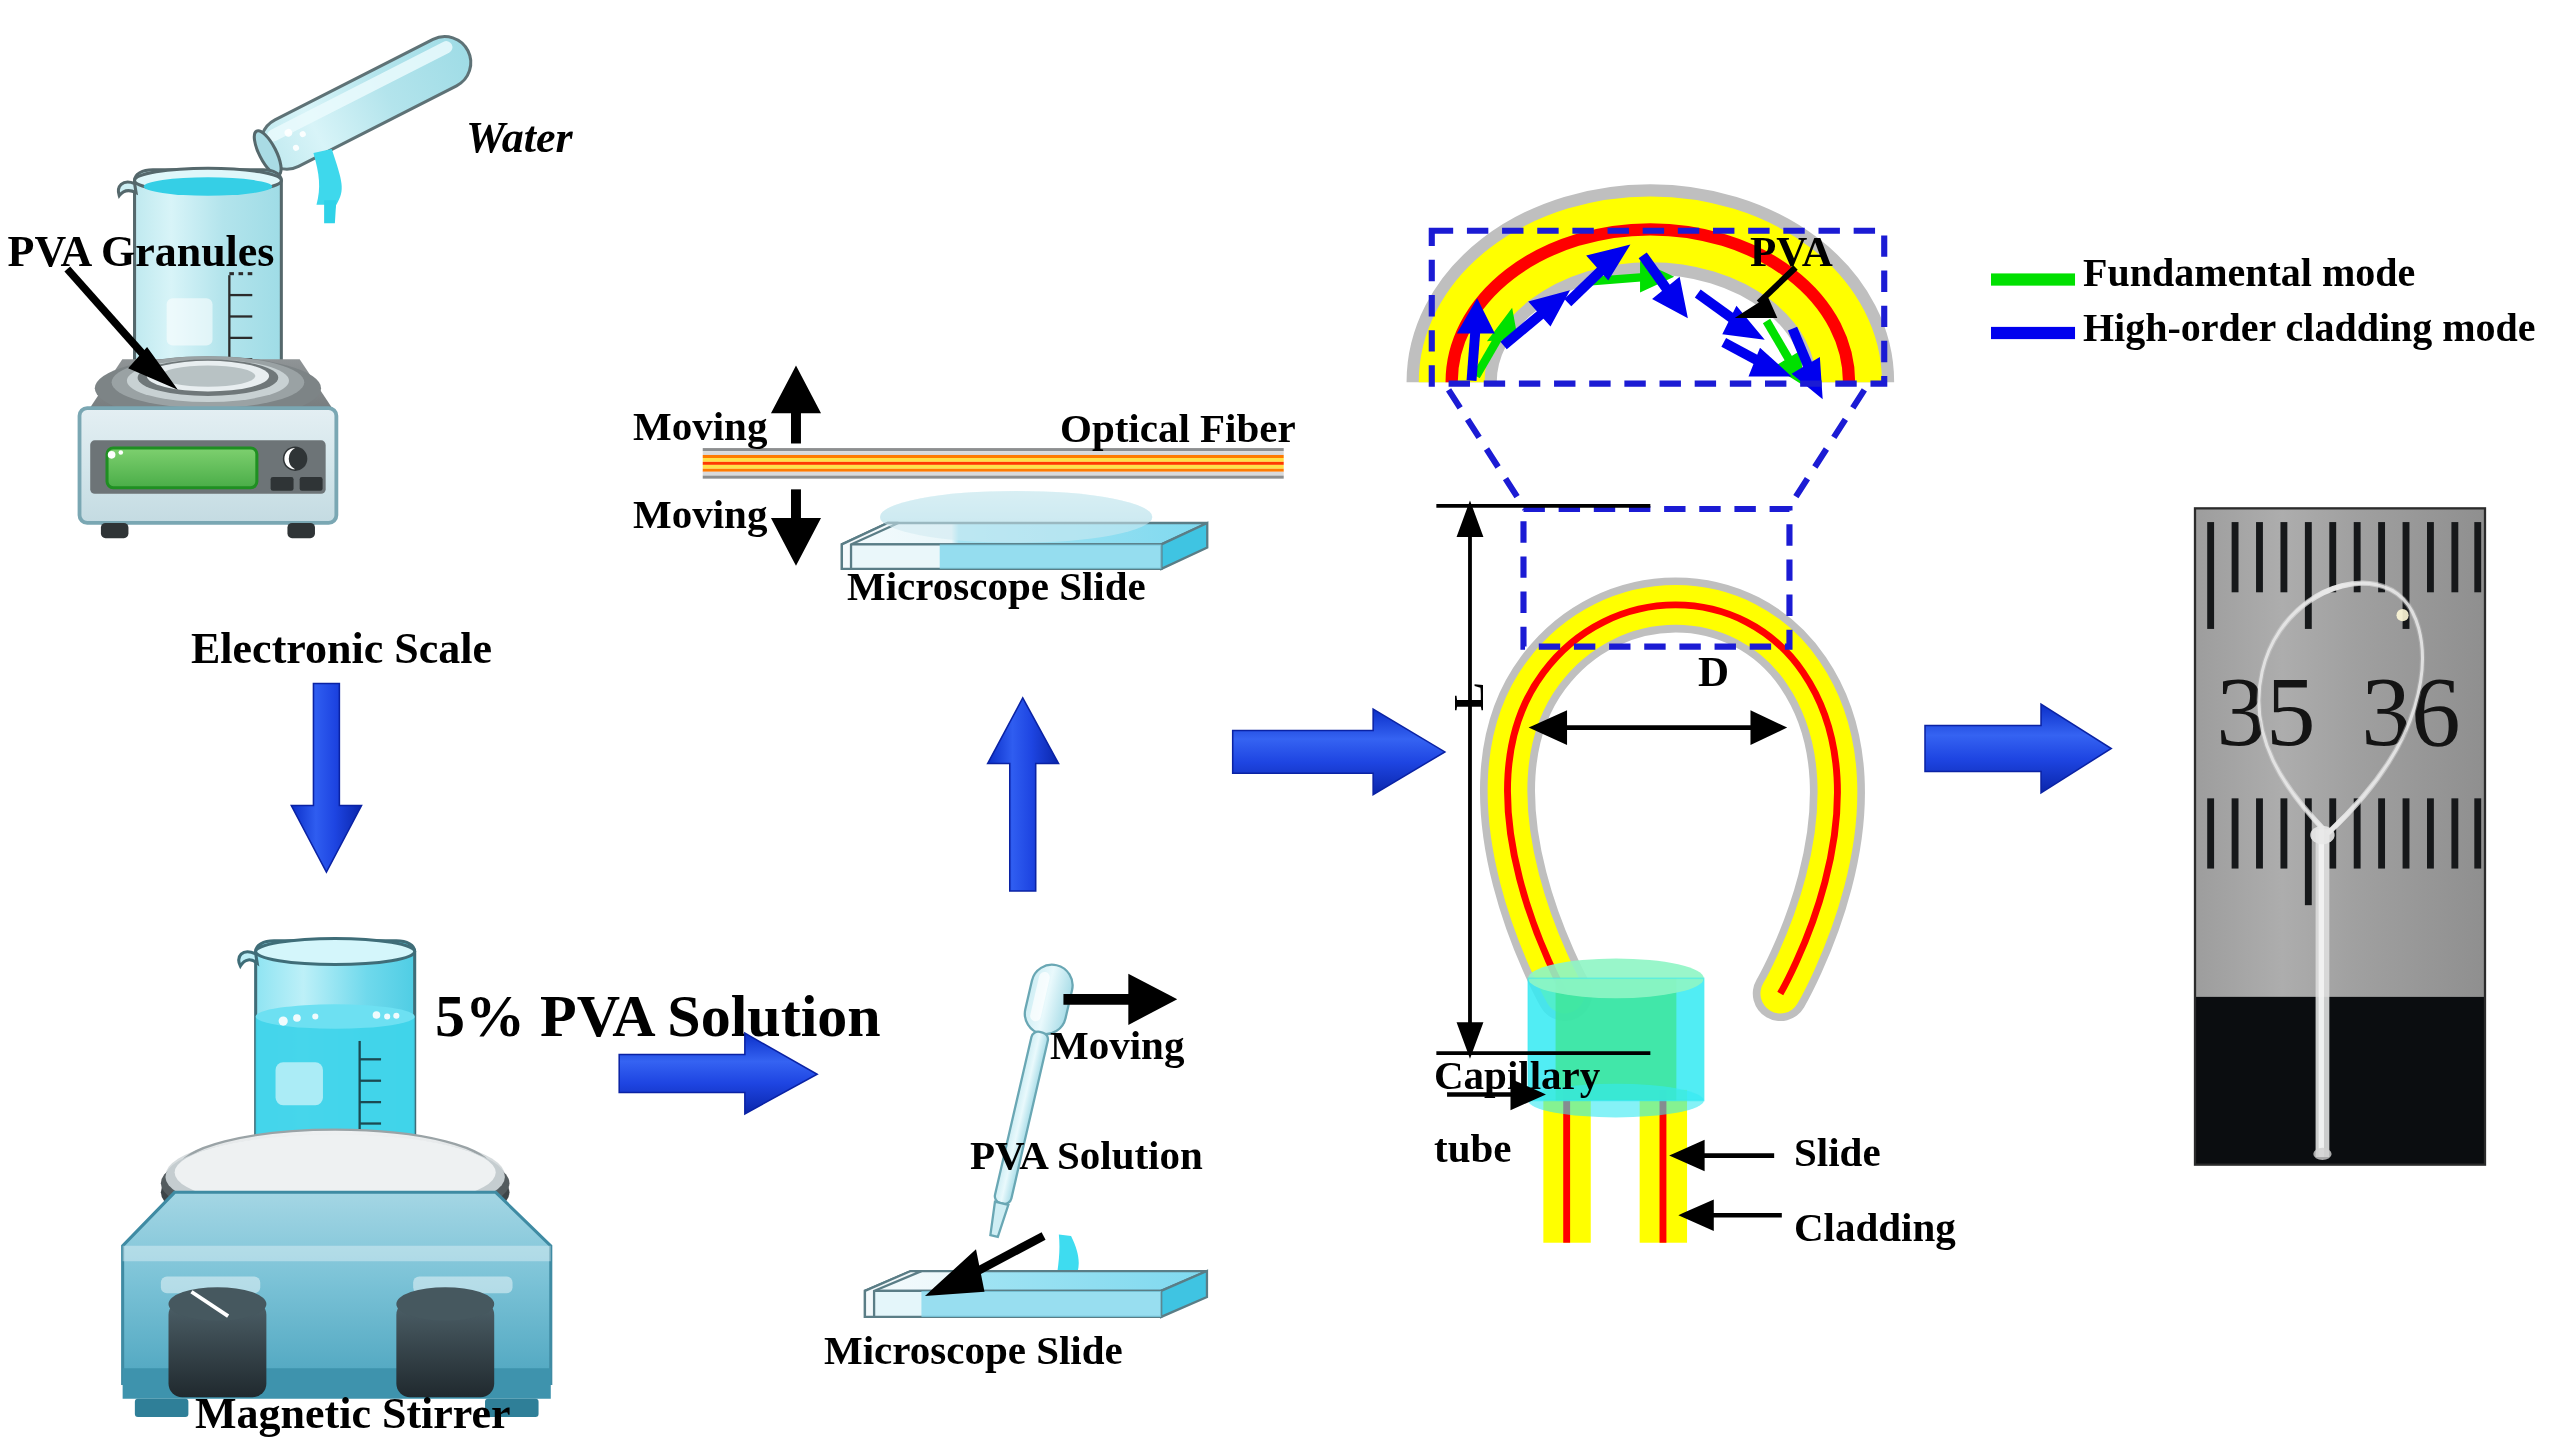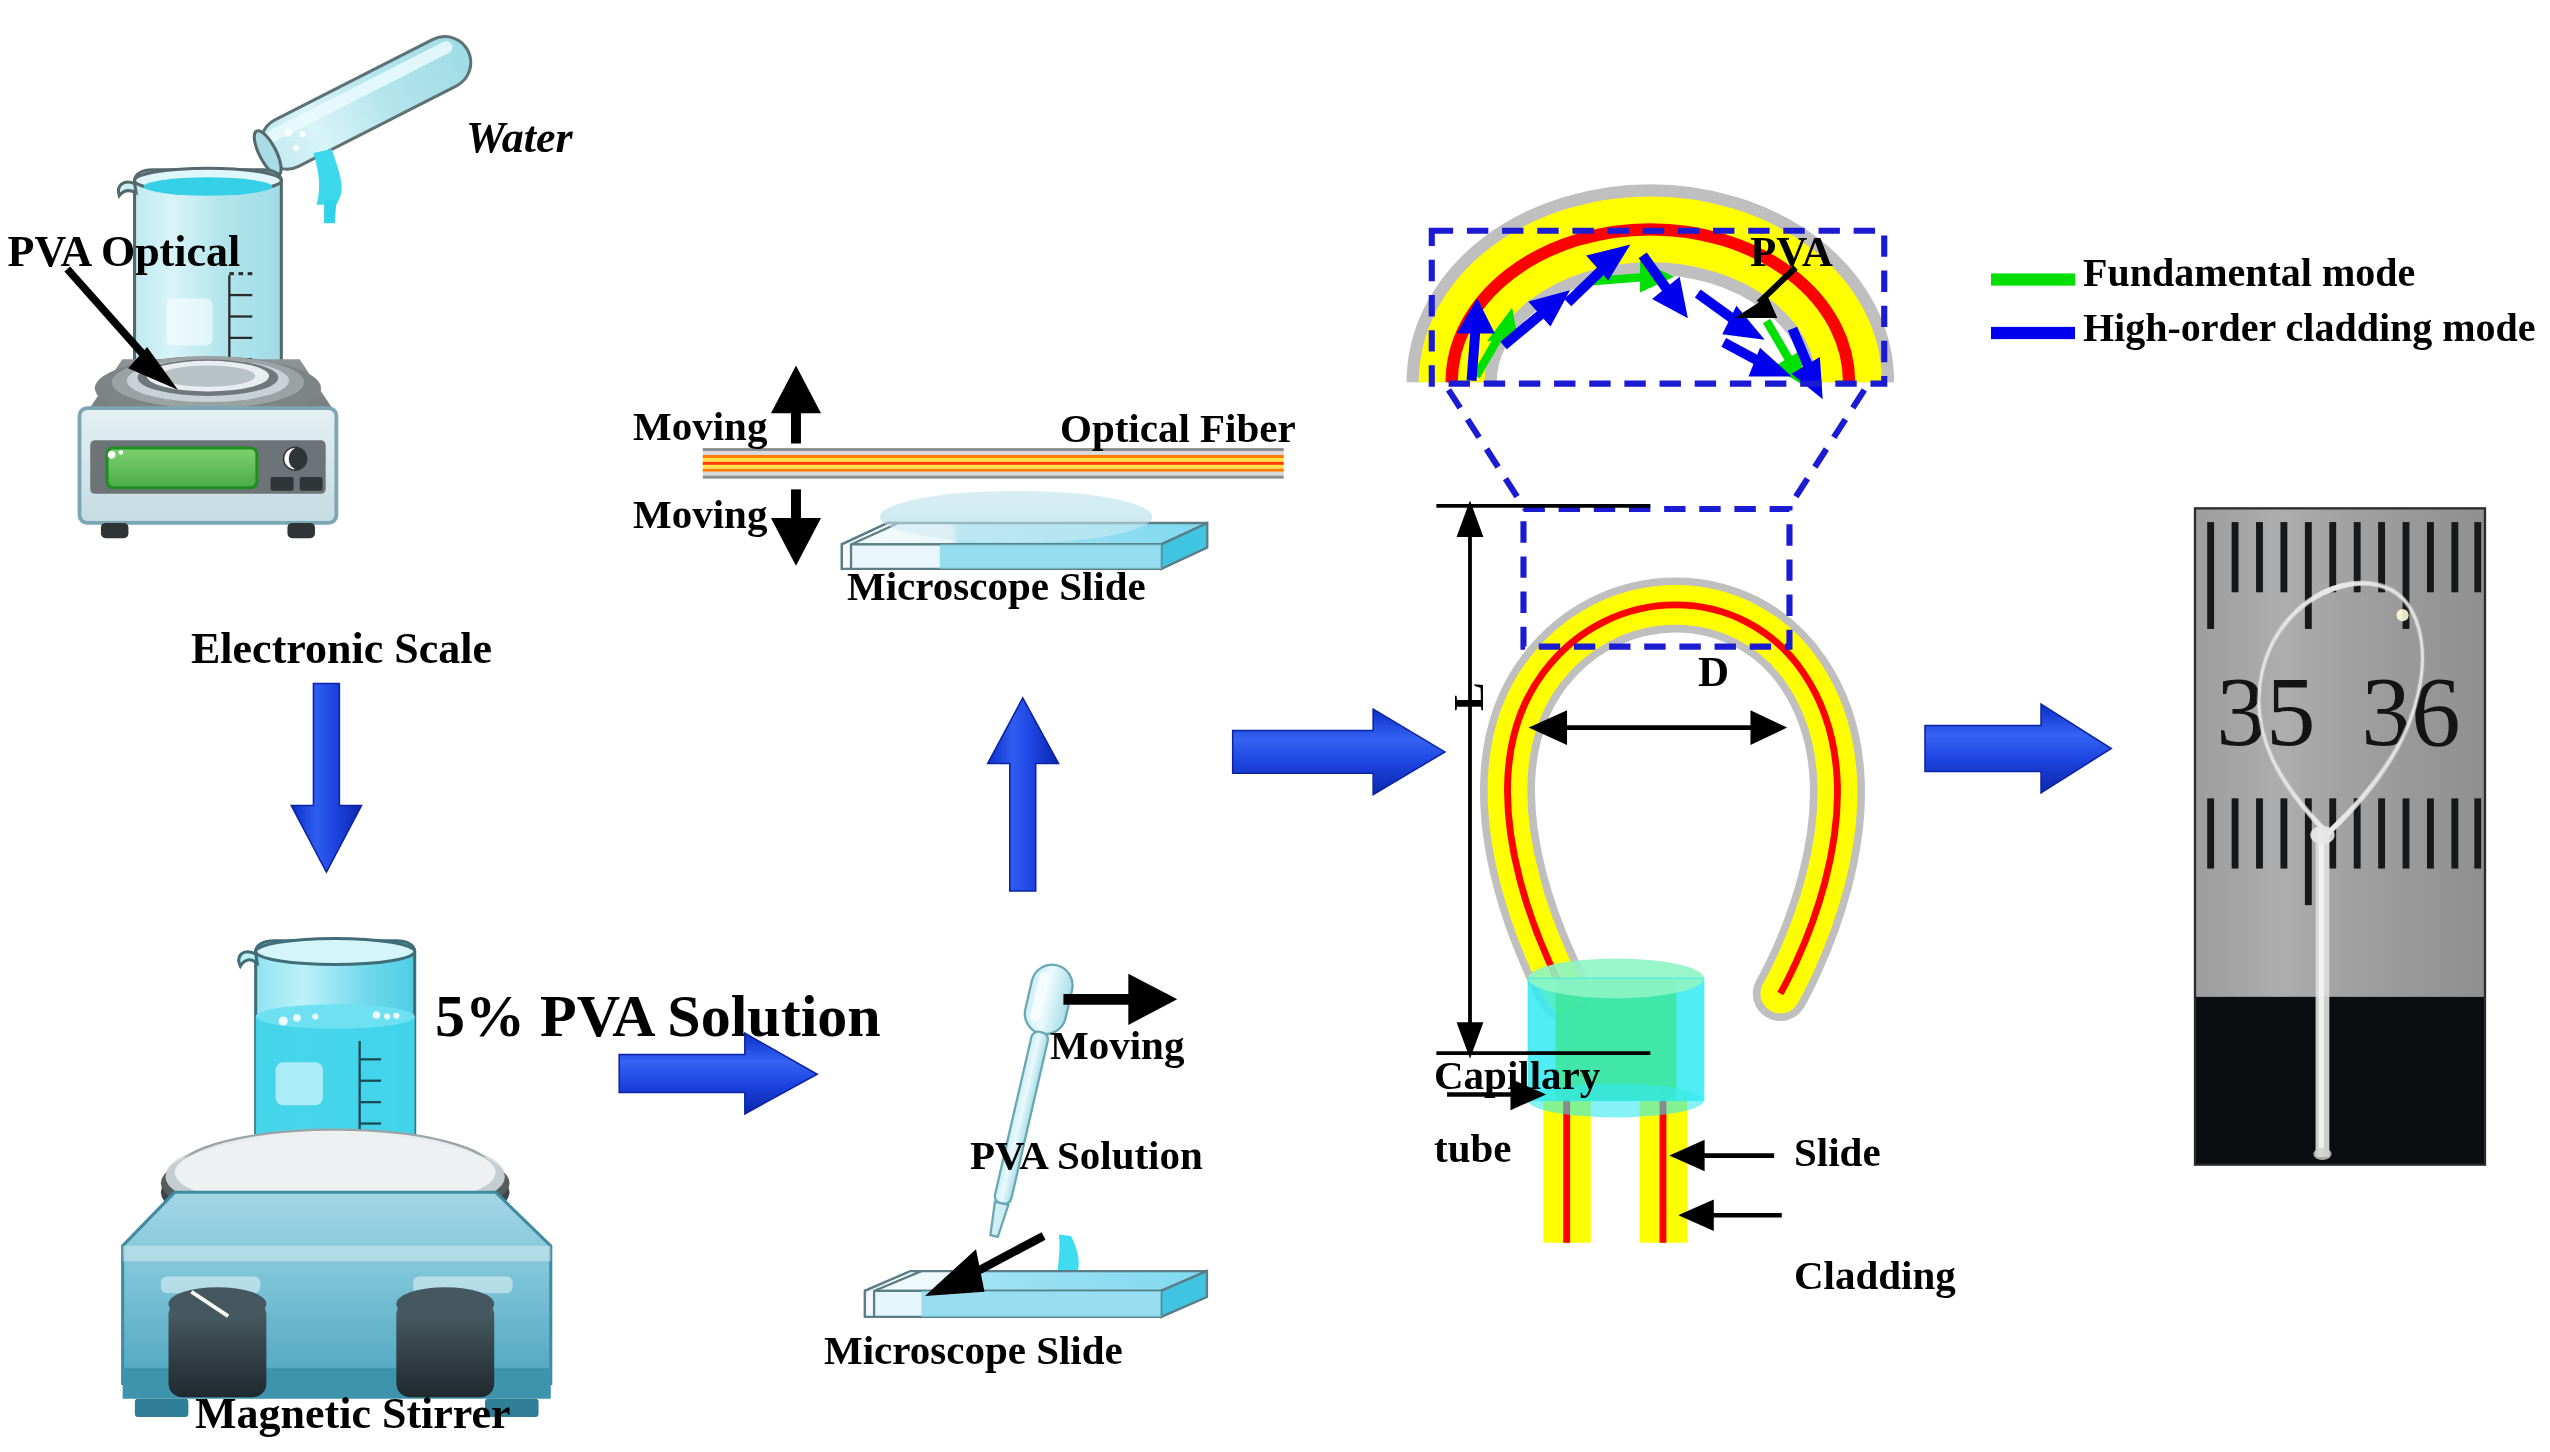--- a/index.html
+++ b/index.html
@@ -101,21 +101,21 @@
     </g>
 
     <g stroke="#000" stroke-width="10" fill="#000">
       <line x1="88" y1="352" x2="200" y2="478"></line>
       <polygon points="218,498 176,480 192,462"></polygon>
     </g>
   </svg>
 </div>
 
 <div class="lbl" style="left:466px;top:115px;font-size:44px;font-style:italic;">Water</div>
-<div class="lbl" style="left:7.6px;top:229px;font-size:44px;">PVA Optical</div>
+<div class="lbl" style="left:7.6px;top:229px;font-size:44px;">PVA Granules</div>
 <div class="lbl" style="left:191px;top:626px;font-size:44px;">Electronic Scale</div>
 
 <div class="abs" style="left:260px;top:672px;width:229px;height:229px;">
   <svg width="229" height="229" viewBox="0 0 300 300">
     <defs>
       <linearGradient id="dnA" x1="0" y1="0" x2="1" y2="0">
         <stop offset="0%" stop-color="#0b2fc9"></stop>
           <stop offset="35%" stop-color="#2f5df0"></stop>
         <stop offset="62%" stop-color="#1e45e2"></stop>
           <stop offset="100%" stop-color="#0a26ab"></stop>
@@ -459,21 +459,21 @@
 </div>
 
 <div class="lbl" style="left:1750px;top:229px;font-size:43px;">PVA</div>
 
 <div class="lbl" style="left:1446px;top:711px;font-size:43px;transform:rotate(-90deg);transform-origin:left top;">L</div>
 <div class="lbl" style="left:1698px;top:649px;font-size:43px;">D</div>
 
 <div class="lbl" style="left:1434px;top:1054px;font-size:41px;">Capillary</div>
 <div class="lbl" style="left:1434px;top:1106px;font-size:41px;margin-top:21px;">tube</div>
 <div class="lbl" style="left:1794px;top:1131px;font-size:41px;">Slide</div>
-<div class="lbl" style="left:1794px;top:1254px;font-size:41px;">Cladding</div>
+<div class="lbl" style="left:1794px;top:1206px;font-size:41px;">Cladding</div>
 
 <div class="abs" style="left:1991px;top:252px;width:550px;height:107px;">
   <svg width="550" height="107" viewBox="0 0 720 140">
     <rect x="0" y="28" width="110" height="16" fill="#00e000"></rect>
     <rect x="0" y="98" width="110" height="16" fill="#0000ee"></rect>
   </svg>
 </div>
 <div class="lbl" style="left:2083px;top:252px;font-size:40px;font-family:Liberation Serif, serif;">Fundamental mode</div>
 <div class="lbl" style="left:2083px;top:307px;font-size:40px;">High-order cladding mode</div>
 

